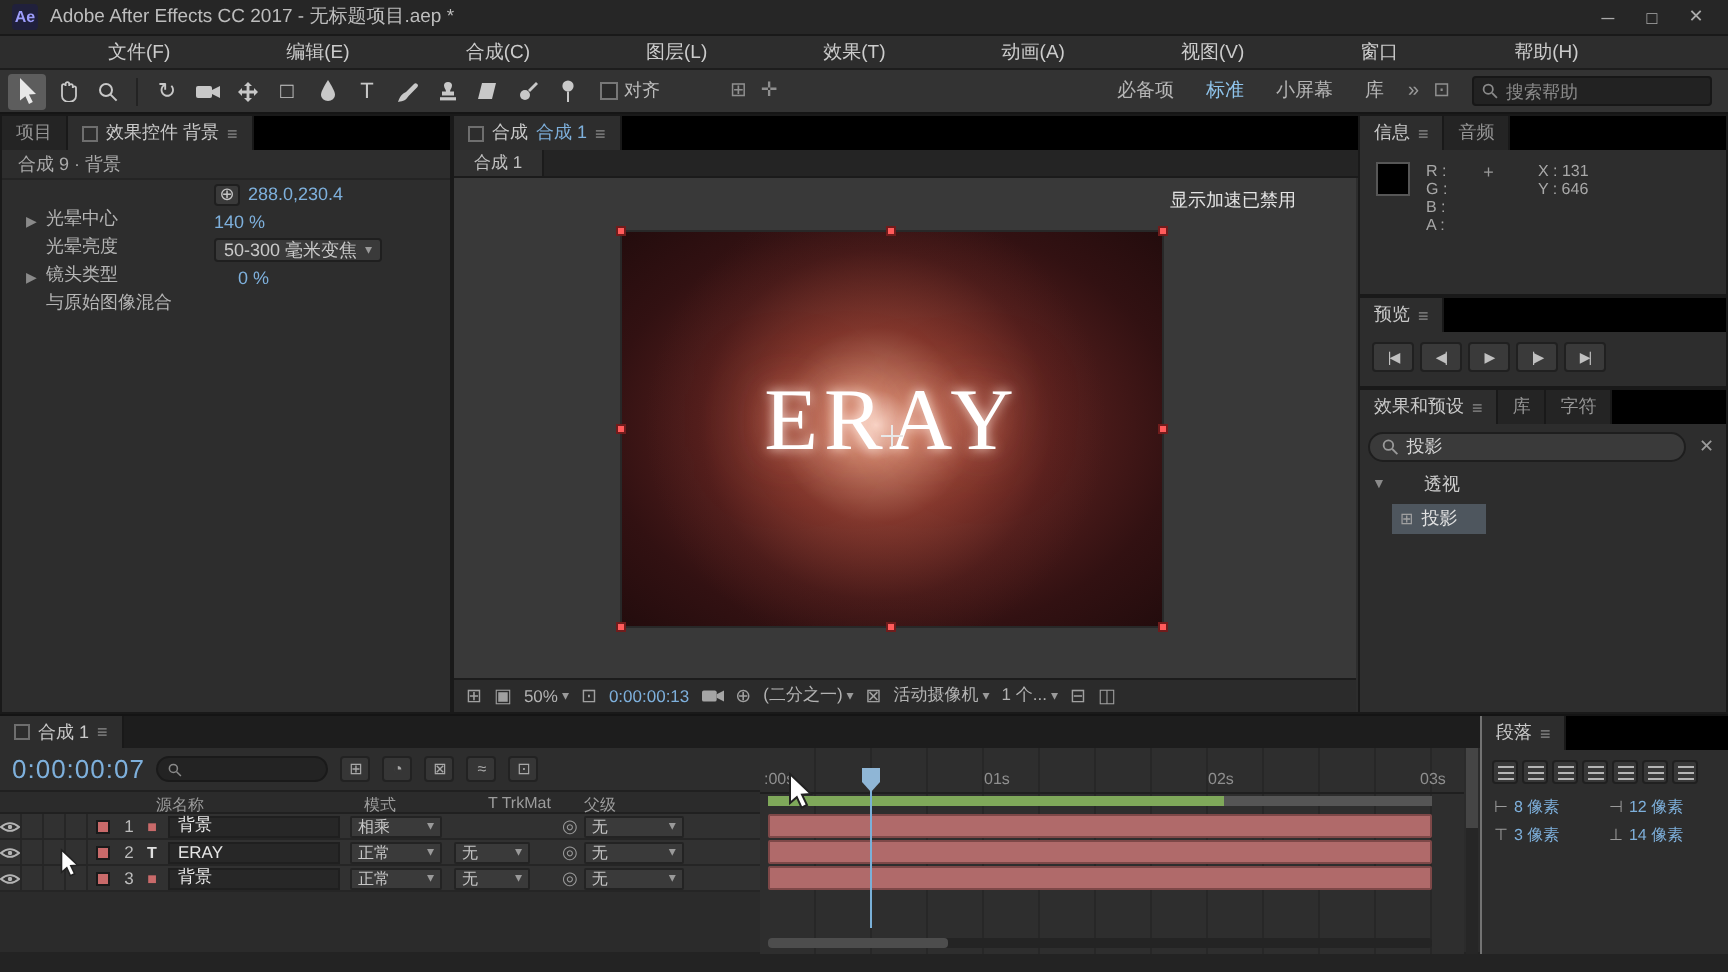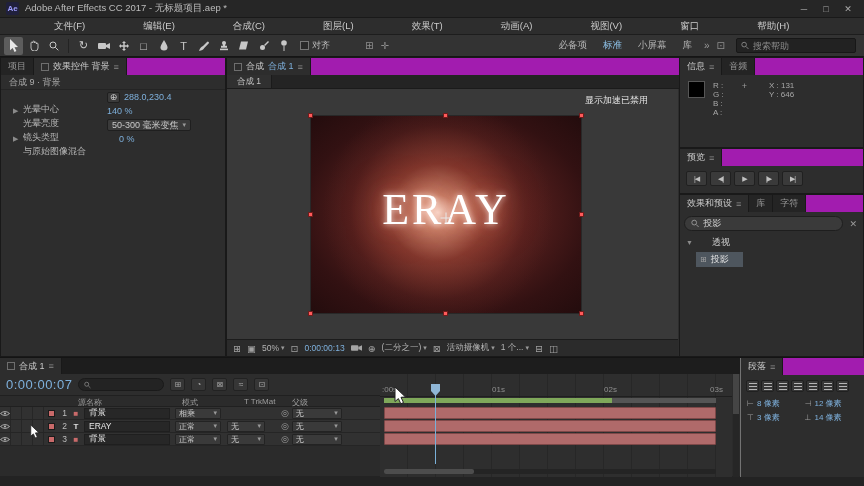--- a/index.html
+++ b/index.html
@@ -31,21 +31,21 @@
   .ws-area{margin-left:auto;display:flex;align-items:center;}
   .ws{padding:0 8px;font-size:9.5px;color:#b5b5b5;}
   .ws.active{color:#8fc4ec;}
   .chev{color:#9a9a9a;font-size:10px;padding:0 4px;}
   .searchbox{width:120px;height:15px;background:#222;border:1px solid #171717;border-radius:2px;display:flex;align-items:center;gap:4px;padding:0 4px;margin:0 4px 0 8px;}
   .searchbox input{background:transparent;border:0;outline:0;color:#bbb;font-size:9px;width:100%;font-family:inherit;}
   .searchbox input::placeholder{color:#8a8a8a;}
 
   
   .panel{position:absolute;background:#2d2d2d;border:1px solid #191919;}
-  .tabstrip{height:17px;background:#a21caf;display:flex;align-items:stretch;overflow:hidden;}
+  .tabstrip{height:17px;background:#000000;display:flex;align-items:stretch;overflow:hidden;}
   .ptab{display:flex;align-items:center;gap:4px;padding:0 7px;font-size:9px;color:#969696;background:#242424;border-right:1px solid #191919;white-space:nowrap;}
   .ptab.active{background:#2d2d2d;color:#cacaca;}
   .menu-glyph{color:#8a8a8a;font-size:9px;}
   .mini-sq{width:8px;height:8px;border:1px solid #6e6e6e;display:inline-block;}
   .caret{font-size:7px;color:#9a9a9a;}
   .blue{color:var(--accent-blue,#7eb0dc);}
 
   
   #ecw{left:0;top:57px;width:226px;height:300px;}
   .crumb{height:15px;display:flex;align-items:center;padding:0 8px;font-size:9px;color:#ababab;border-bottom:1px solid #242424;}

